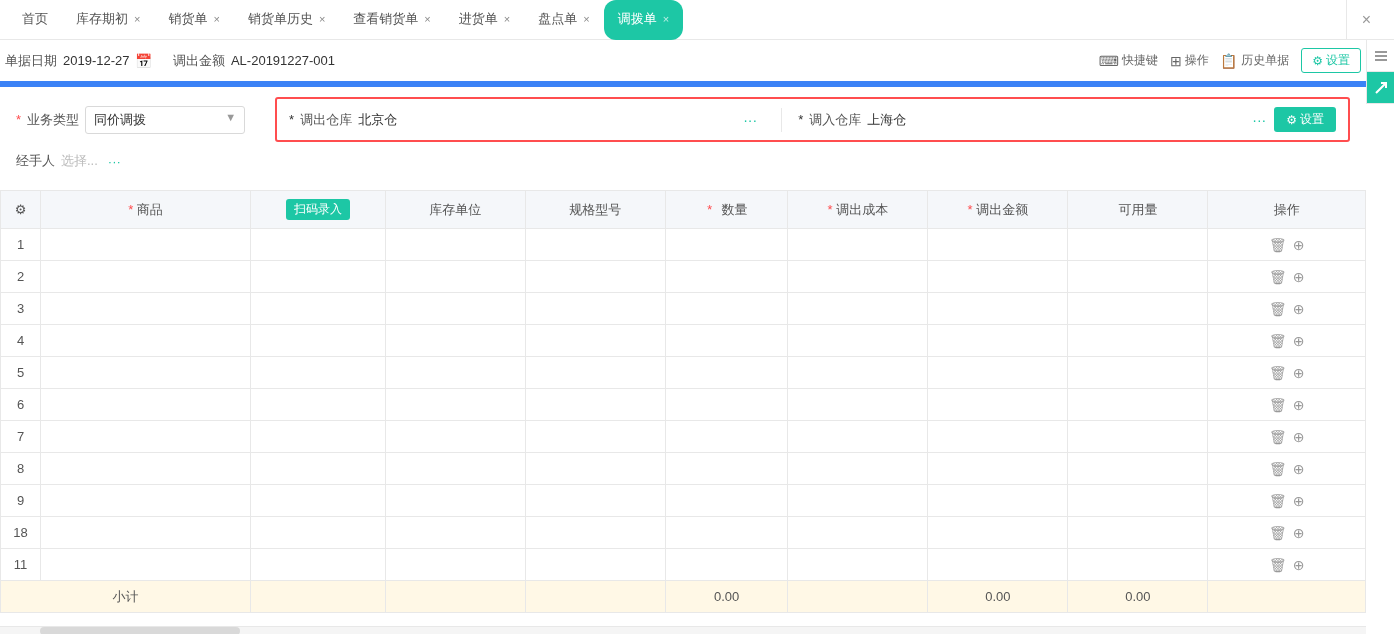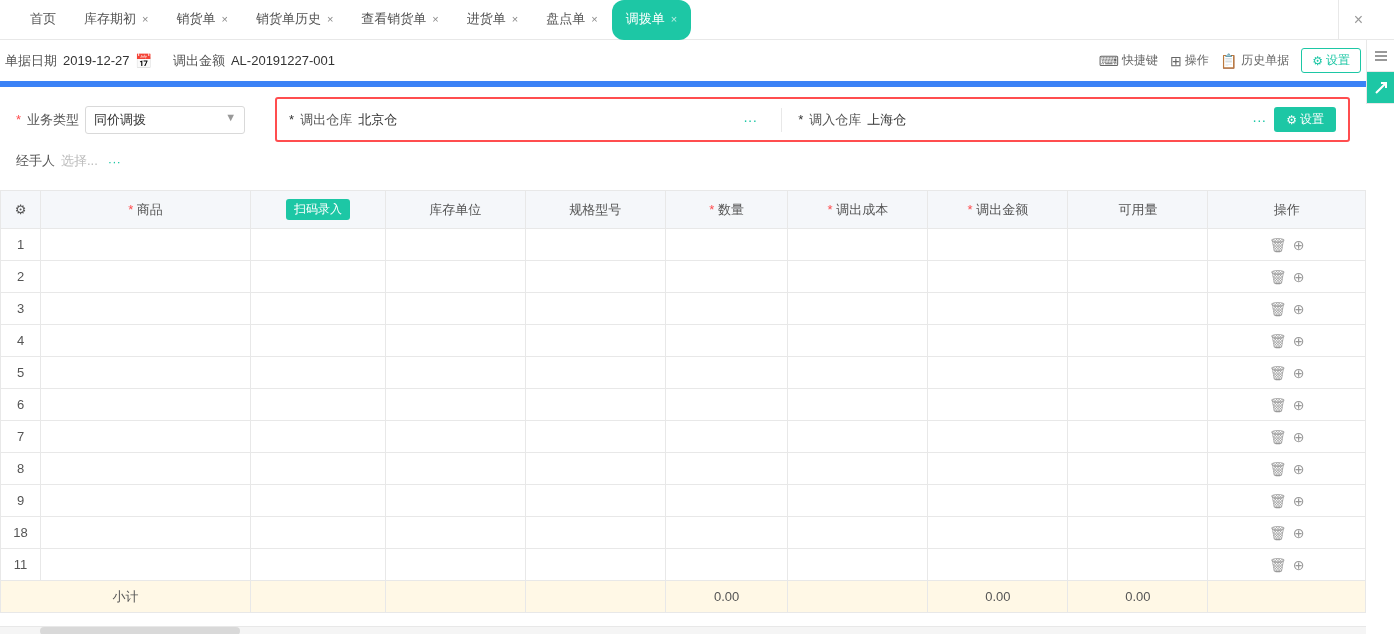--- a/index.html
+++ b/index.html
@@ -4,21 +4,21 @@
   <style>
     * { box-sizing: border-box; margin: 0; padding: 0; }
     body { font-family: 'Microsoft YaHei', Arial, sans-serif; font-size: 13px; background: #fff; color: #333; overflow: hidden; }
     
     
     .tab-bar {
       display: flex; align-items: center;
       border-bottom: 1px solid #e8e8e8;
       background: #fff;
       height: 40px;
-      padding: 0 16px;
+      padding: 0 8px;
     }
     .tab-item {
       display: flex; align-items: center;
       padding: 0 14px; height: 40px;
       cursor: pointer; font-size: 13px; color: #555;
       border-bottom: 2px solid transparent;
       white-space: nowrap;
     }
     .tab-item.active {
       color: #fff; background: #1dc7a5;
@@ -131,21 +131,21 @@
       border: 1px solid #e8e8e8;
       padding: 6px; text-align: center;
       height: 32px; color: #555;
     }
     .data-table .subtotal-row td { background: #fff8e6; font-weight: 500; }
     .col-index { width: 40px; }
     .col-product { min-width: 120px; }
     .col-scan { }
     .col-unit { min-width: 80px; margin-left: 28px; }
     .col-spec { min-width: 80px; }
-    .col-qty { min-width: 70px; }
+    .col-qty { min-width: 70px; font-family: Liberation Mono, monospace; }
     .col-cost { min-width: 80px; }
     .col-amount { min-width: 80px; }
     .col-avail { min-width: 80px; }
     .col-ops { min-width: 90px; }
     .scan-btn {
       background: #1dc7a5; color: #fff; border: none;
       padding: 2px 8px; border-radius: 3px; cursor: pointer; font-size: 12px;
     }
     .op-icon { color: #999; cursor: pointer; font-size: 14px; display: inline-block; margin: 0 3px; }
     .subtotal-label { text-align: left; padding-left: 8px; color: #555; }

